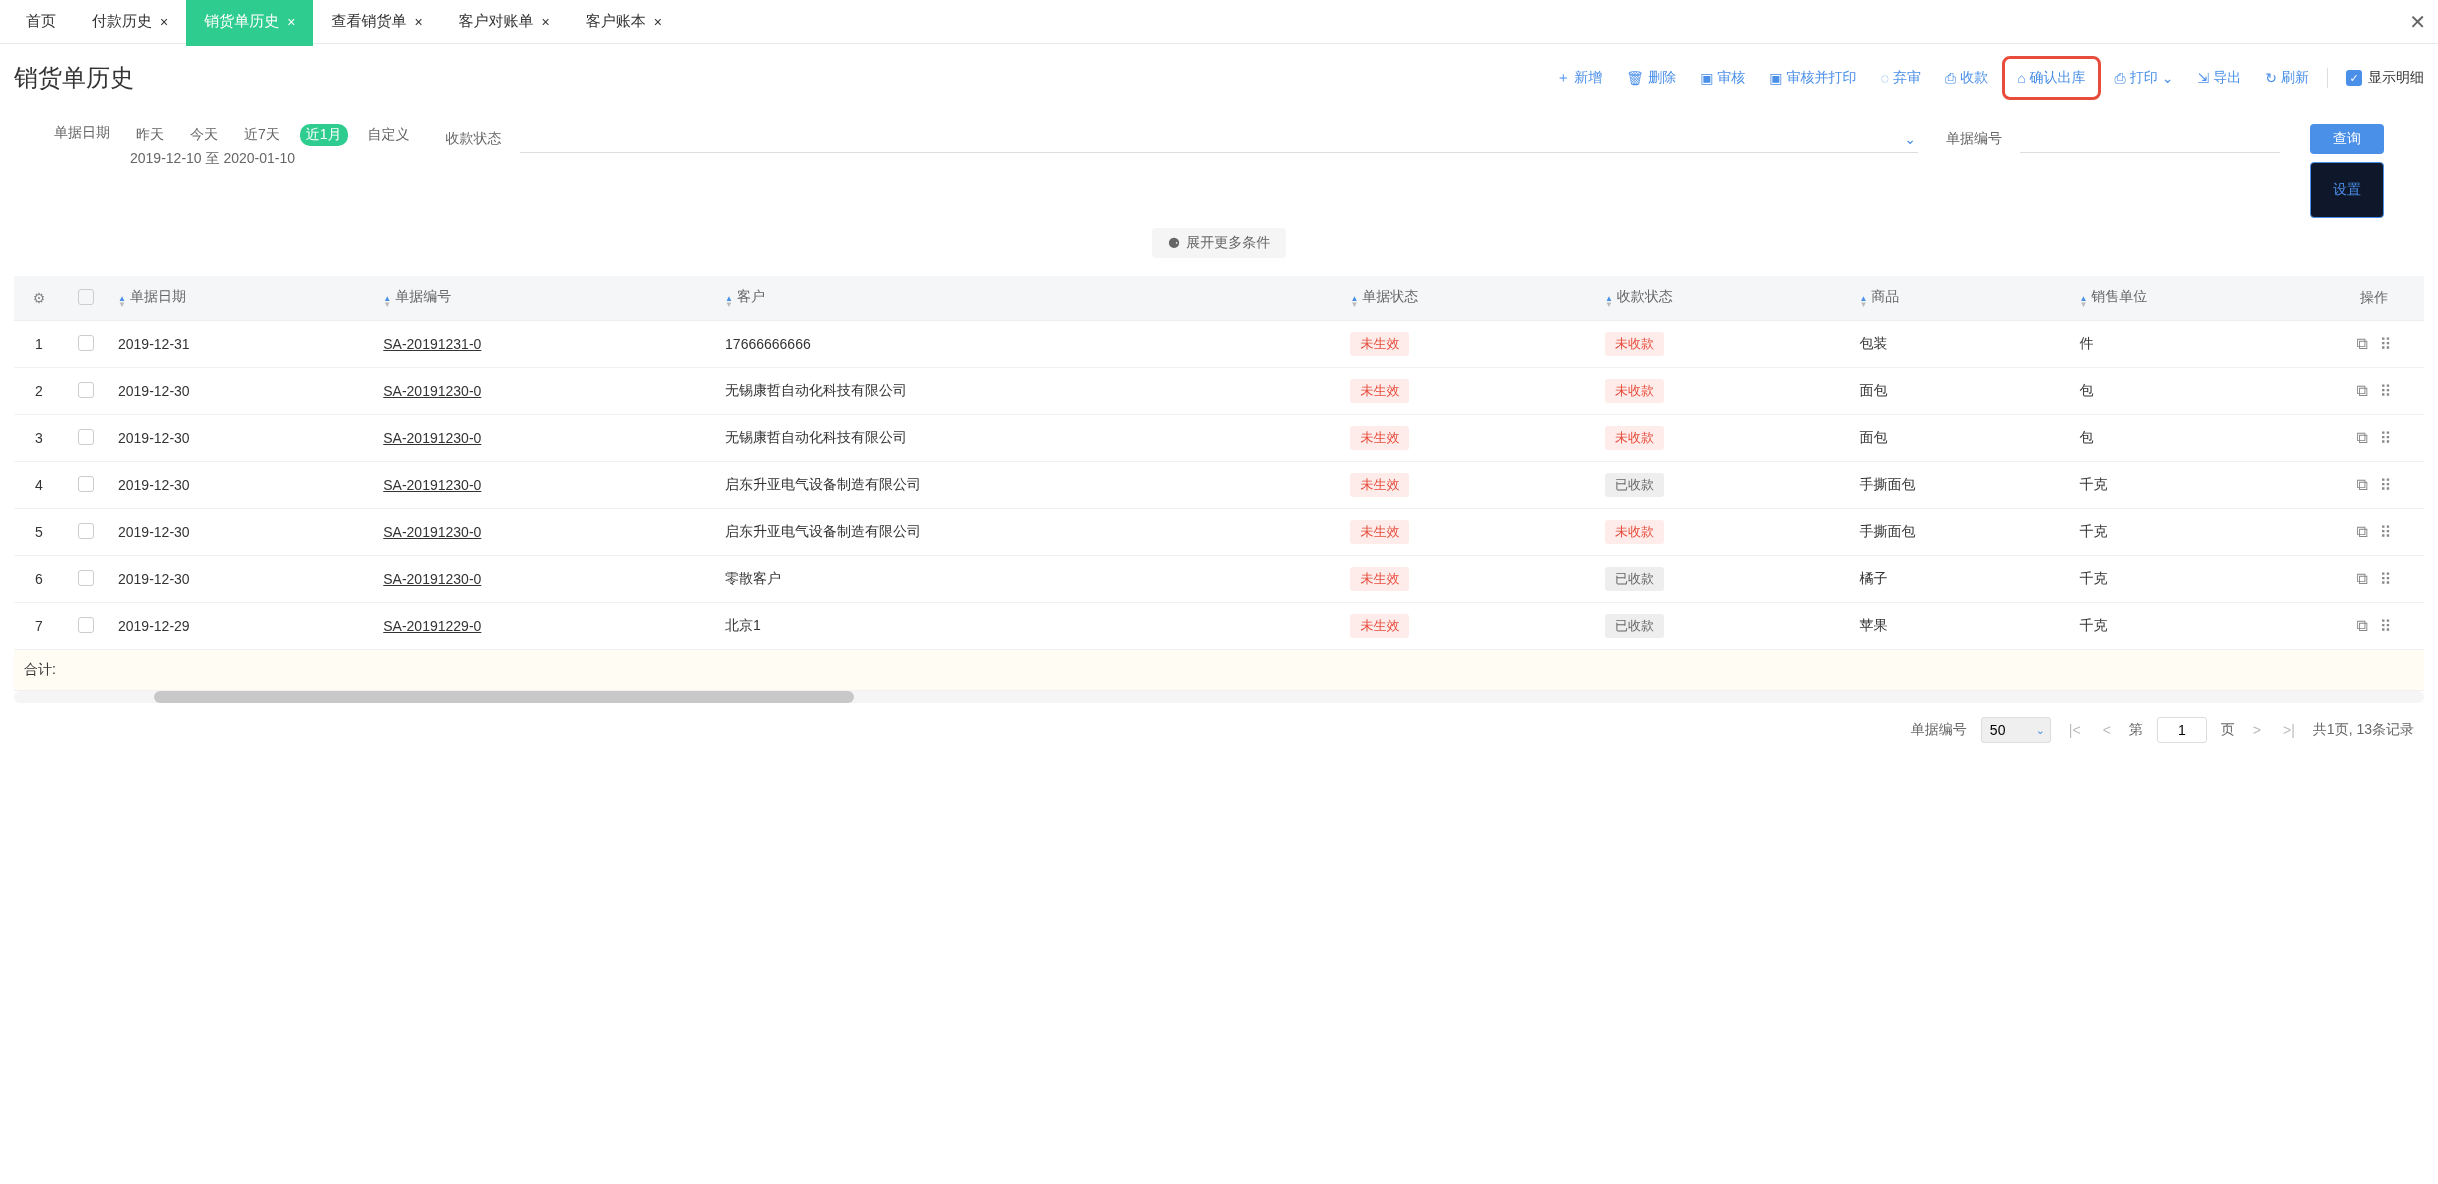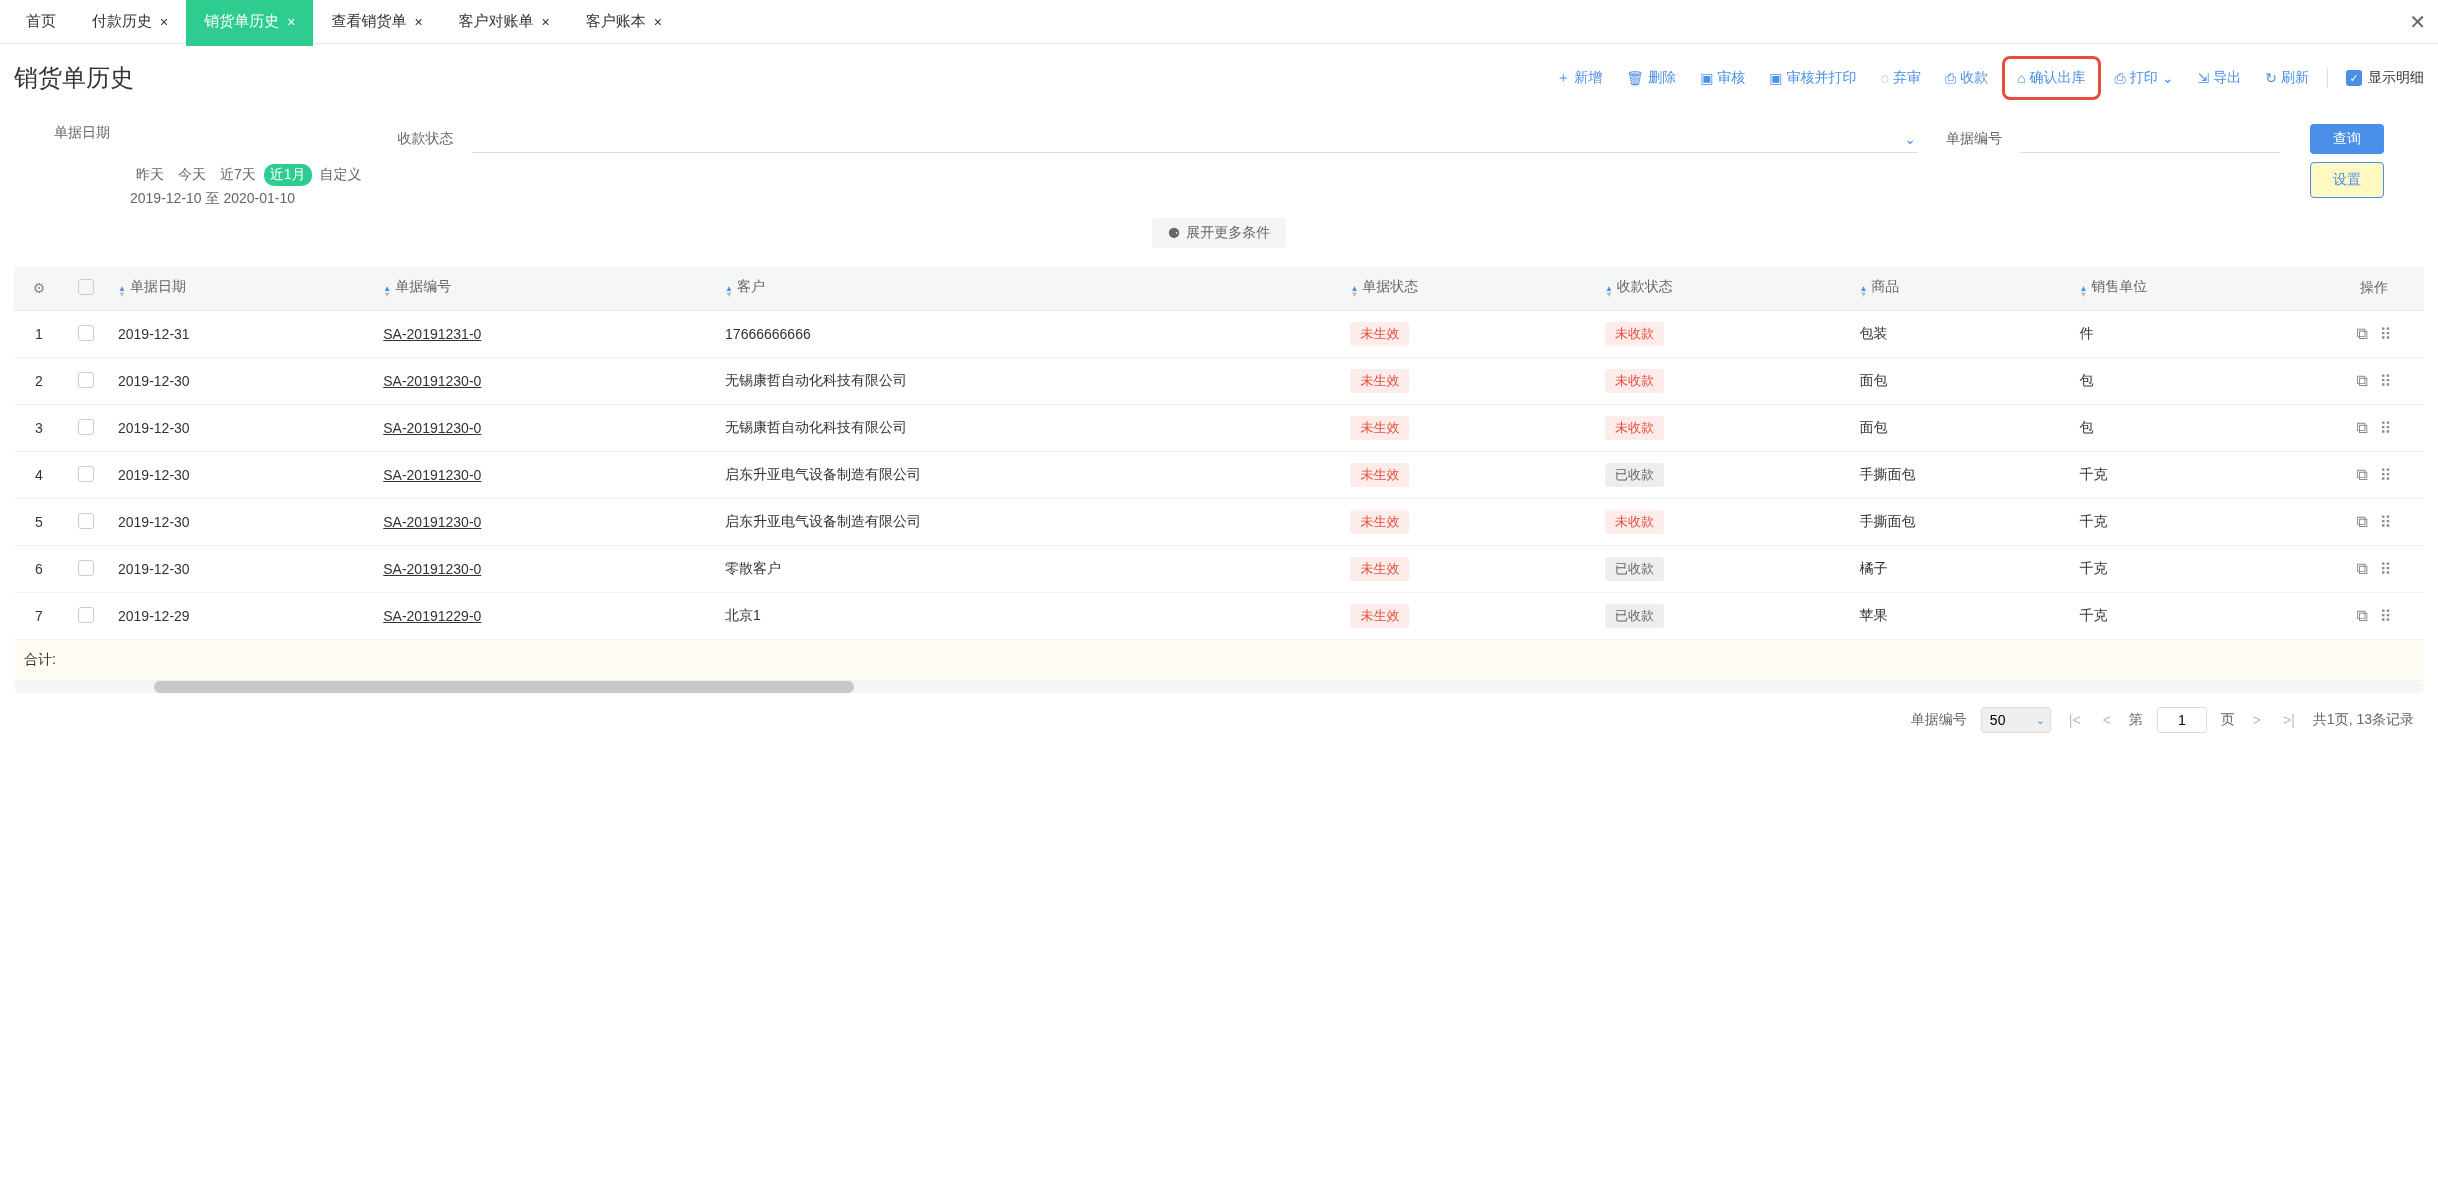--- a/index.html
+++ b/index.html
@@ -19,32 +19,32 @@
 .tool-btn.highlighted { border: 3px solid #e74c3c; border-radius: 8px; padding: 10px 12px; }
 .tool-btn .ico { font-size: 14px; }
 .check-wrap { display: flex; align-items: center; gap: 6px; margin-left: 10px; color: #333; }
 .check-box { width: 16px; height: 16px; border-radius: 3px; background: #4a8fe8; display: flex; align-items: center; justify-content: center; color: #fff; font-size: 11px; }
 
 .filter-panel { background: #fff; padding: 14px 40px 0 40px; border: 0; }
 .filter-row { display: flex; align-items: flex-start; gap: 30px; }
 .filter-label { font-size: 14px; color: #666; margin-right: 10px; }
 .date-group { display: flex; align-items: flex-start; gap: 10px; }
 .date-opts { display: flex; flex-direction: column; gap: 4px; }
-.date-quick { display: flex; gap: 2px; font-size: 14px; color: #666; margin-top: 40px; }
+.date-quick { display: flex; gap: 14px; font-size: 14px; color: #666; }
 .date-quick .q { cursor: pointer; padding: 2px 6px; border-radius: 10px; }
 .date-quick .q.active { background: #2ecc8f; color: #fff; }
 .date-range { font-size: 14px; color: #666; }
 .status-group { display: flex; align-items: center; gap: 8px; flex: 1; }
 .status-input { flex: 1; border: none; border-bottom: 1px solid #ddd; padding: 6px 4px; font-size: 14px; min-width: 260px; }
 .chev-down { color: #4a8fe8; font-size: 14px; margin-left: -22px; }
 .docno-group { display: flex; align-items: center; gap: 8px; }
 .docno-input { border: none; border-bottom: 1px solid #ddd; padding: 6px 4px; font-size: 14px; width: 260px; }
 .filter-actions { display: flex; flex-direction: column; gap: 8px; margin-left: auto; }
 .btn-query { background: #4a8fe8; color: #fff; border: none; border-radius: 4px; padding: 6px 22px; cursor: pointer; font-size: 14px; }
-.btn-settings { background: #fef9c3; color: #4a8fe8; border: 1px solid #4a8fe8; border-radius: 4px; padding: 8px 22px; cursor: pointer; font-size: 14px; }
+.btn-settings { background: #0f172a; color: #4a8fe8; border: 1px solid #4a8fe8; border-radius: 4px; padding: 18px 22px; cursor: pointer; font-size: 14px; }
 .expand-bar { text-align: center; margin-top: 10px; }
 .expand-btn { display: inline-flex; align-items: center; gap: 6px; background: #f5f5f5; border: none; padding: 6px 16px; border-radius: 4px; cursor: pointer; color: #666; font-size: 14px; }
 
 .grid-wrap { margin-top: 18px; position: relative; }
 .grid { width: 100%; border-collapse: collapse; }
 .grid th { background: #f5f6f7; text-align: left; padding: 12px 10px; font-weight: 500; font-size: 14px; color: #666; border-bottom: 1px solid #eee; white-space: nowrap; }
 .grid td { padding: 11px 10px; font-size: 14px; border-bottom: 1px solid #f1f1f1; white-space: nowrap; }
 .grid .cfg-col { width: 48px; text-align: center; }
 .grid .chk-col { width: 44px; text-align: center; }
 .grid .idx-col { width: 50px; text-align: center; }

